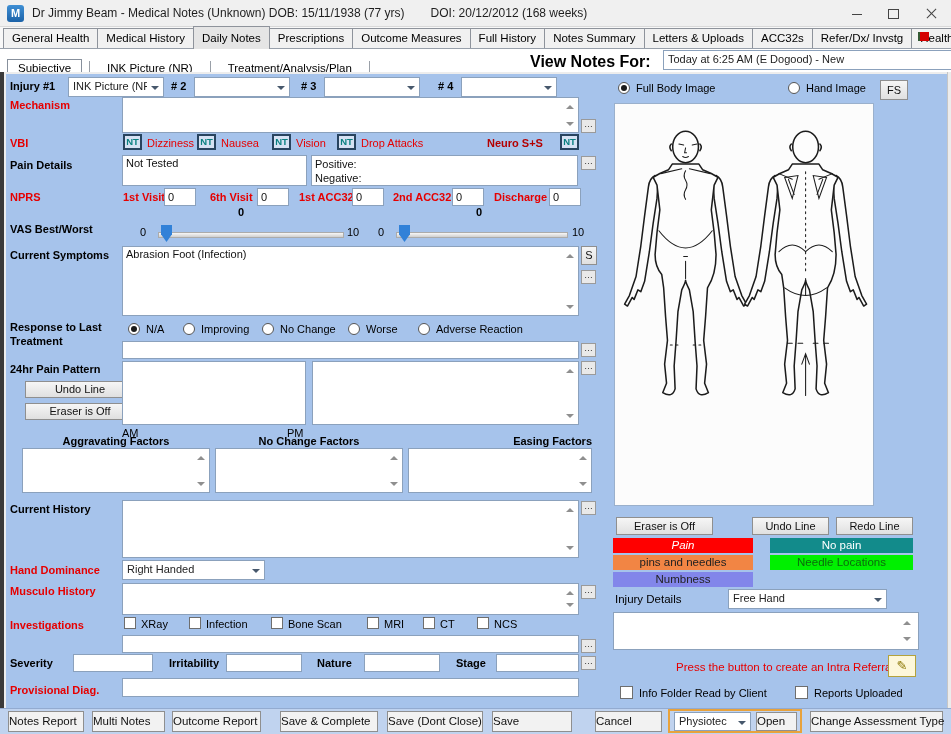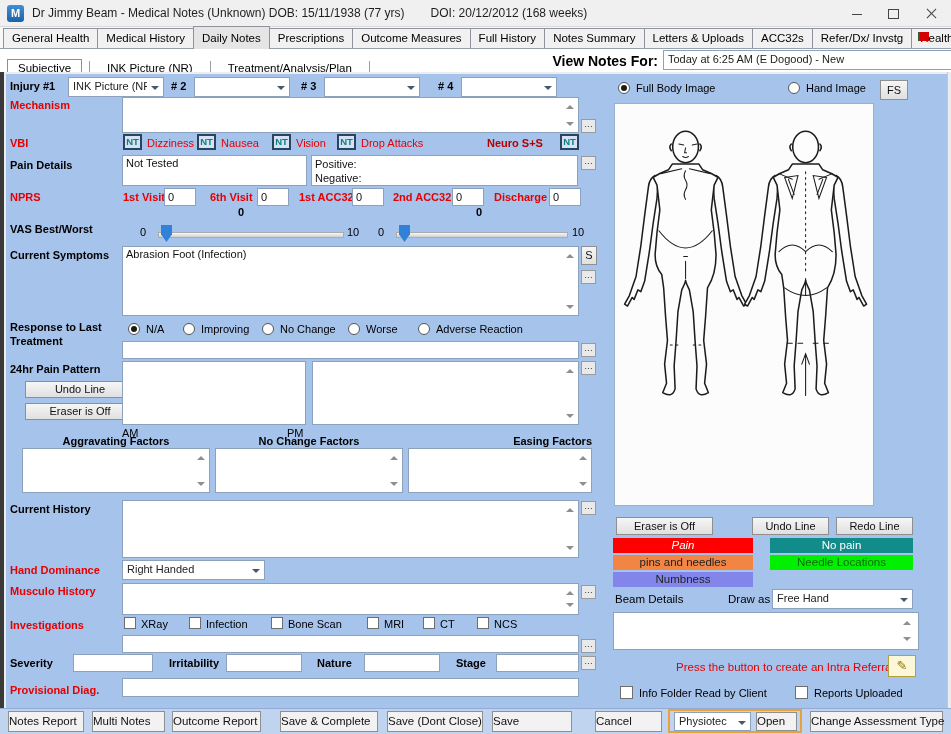--- a/index.html
+++ b/index.html
@@ -97,21 +97,21 @@
   <div class="a flag" style="left: 918px; top: 32px; background-color: rgb(212, 0, 0);"></div>
 
   <div class="a subtabrow">
     <div class="subtab active">Subjective</div>
     <div class="vsep"></div>
     <div class="subtab">INK Picture (NR)</div>
     <div class="vsep"></div>
     <div class="subtab">Treatment/Analysis/Plan</div>
     <div class="vsep"></div>
   </div>
-  <div class="a bl" style="left:530px;top:53px;width:128px;text-align:right;font-size:14px;">View Notes For:</div>
+  <div class="a bl" style="left:530px;top:53px;width:128px;font-size:16px;">View Notes For:</div>
   <div class="a dd" style="left:663px;top:50px;width:308px;height:20px;">
     <span class="ddv">Today at 6:25 AM (E Dogood) - New</span>
     <span class="caret"></span>
   </div>
 
   <div class="a mainpanel"></div>
   <div class="a edgeL"></div>
   <div class="a edgeR"></div>
 
   <div class="a bl" style="left:10px;top:80px;">Injury #1</div>
@@ -320,23 +320,23 @@
   <div class="a btn" style="left:616px;top:517px;width:97px;height:18px;line-height:16px;">Eraser is Off</div>
   <div class="a btn" style="left:752px;top:517px;width:77px;height:18px;line-height:16px;">Undo Line</div>
   <div class="a btn" style="left:836px;top:517px;width:77px;height:18px;line-height:16px;">Redo Line</div>
 
   <div class="a swatch it" style="left: 613px; top: 538px; width: 140px; height: 15px; background-color: rgb(255, 0, 0); color: rgb(255, 255, 255);">Pain</div>
   <div class="a swatch" style="left: 770px; top: 538px; width: 143px; height: 15px; background-color: rgb(18, 139, 139); color: rgb(255, 255, 255);">No pain</div>
   <div class="a swatch" style="left: 613px; top: 555px; width: 140px; height: 15px; background-color: rgb(242, 133, 68); color: rgb(34, 34, 34);">pins and needles</div>
   <div class="a swatch" style="left: 770px; top: 555px; width: 143px; height: 15px; background-color: rgb(0, 240, 0); color: rgb(11, 107, 11);">Needle Locations</div>
   <div class="a swatch" style="left: 613px; top: 572px; width: 140px; height: 15px; background-color: rgb(130, 134, 234); color: rgb(34, 34, 34);">Numbness</div>
 
-  <div class="a nl" style="left:615px;top:593px;font-size:11.5px;">Beam Details</div>
+  <div class="a nl" style="left:615px;top:593px;font-size:11.5px;">Injury Details</div>
   <div class="a nl" style="left:728px;top:593px;font-size:11.5px;">Draw as</div>
-  <div class="a dd" style="left:772px;top:589px;width:141px;height:20px;">
+  <div class="a dd" style="left:728px;top:589px;width:159px;height:20px;">
     <span class="ddv">Free Hand</span>
     <span class="caret"></span>
     </div>
   <textarea class="a tb" style="left: 613px; top: 612px; width: 306px; height: 38px;"></textarea>
   <span class="a sup" style="left:903px;top:617px;"></span>
   <span class="a sdn" style="left:903px;top:637px;"></span>
 
   <div class="a rl" style="left:676px;top:661px;font-weight:400;font-size:11.5px;">Press the button to create an Intra Referral</div>
   <div class="a pencilbtn" style="left:888px;top:655px;width:28px;height:22px;">✎</div>
 

